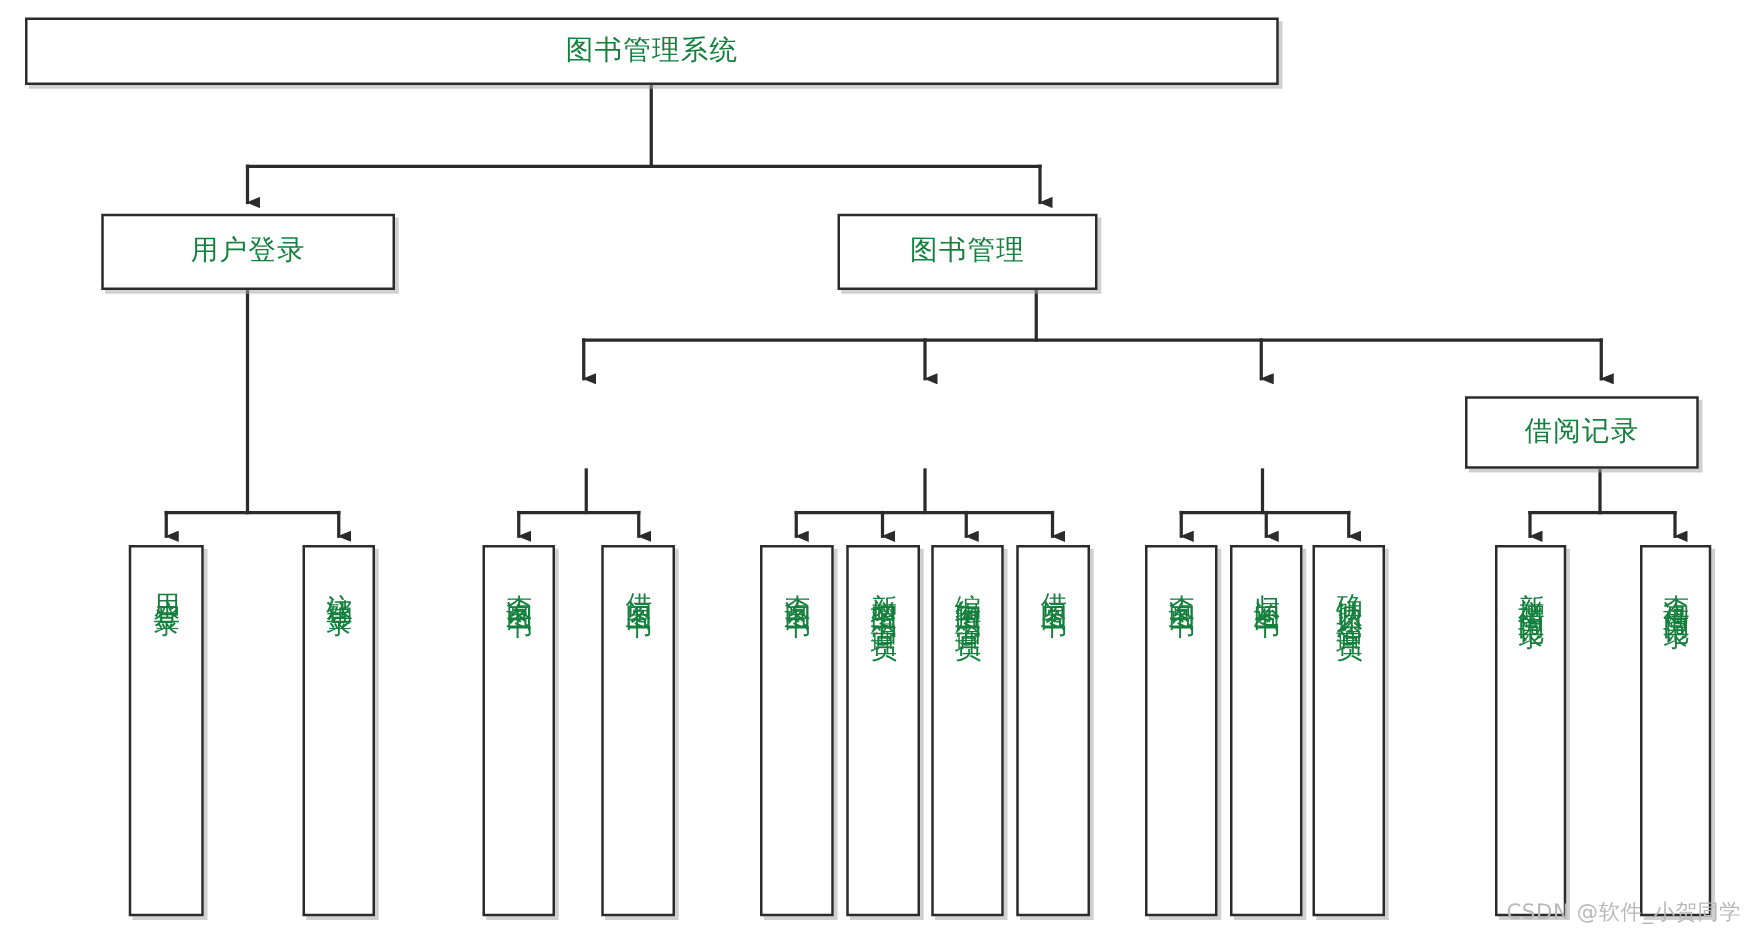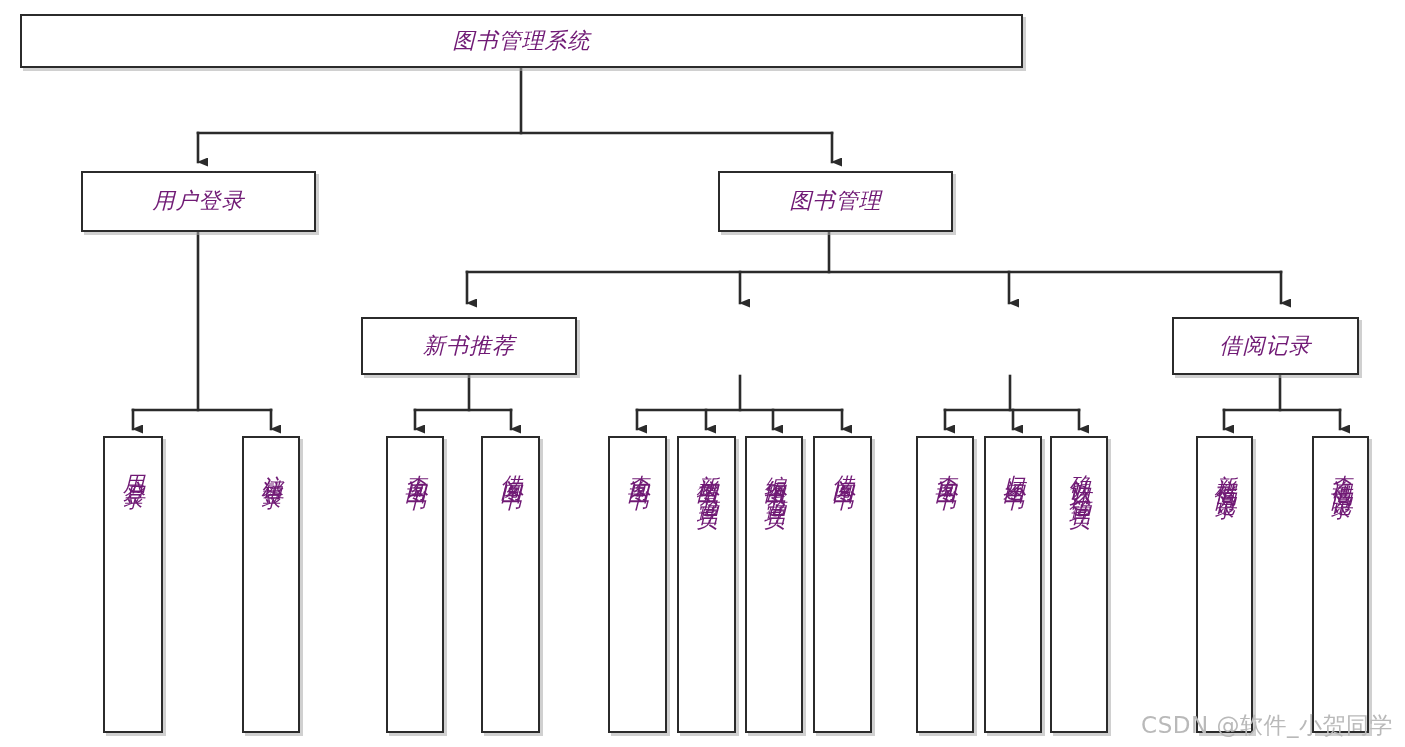--- a/index.html
+++ b/index.html
@@ -23,41 +23,40 @@
     display:flex;
     align-items:center;
     justify-content:center;
     color:#262626;
   }
   .node-label{
     font-size:22px;
     line-height:1.1;
     letter-spacing:1px;
     white-space:nowrap;
-    color:#701a75;
-    font-style:italic;
+    color:#15803d;
   }
   
   .node.leaf{align-items:flex-start;padding-top:20px;}
   .node.leaf .node-label{
     writing-mode:vertical-rl;
     text-orientation:upright;
     font-size:21px;
     letter-spacing:5px;
     line-height:1;
     white-space:normal;
     max-height:270px;
   }
   .node.leaf.tall .node-label{max-height:282px;}
 
   #watermark{
     position:absolute;
     right:12px;
     bottom:6px;
-    font-size:23px;
+    font-size:17px;
     color:#b9b9b9;
     letter-spacing:0.5px;
     white-space:nowrap;
     pointer-events:none;
   }
 </style>
 </head>
 <body>
 
 <div id="diagram-root">
@@ -127,27 +126,24 @@
   </svg>
 
   <div class="node" style="left:20px;top:14px;width:1003px;height:54px;">
     <span class="node-label">图书管理系统</span>
   </div>
 
   <div class="node" style="left:81px;top:171px;width:235px;height:61px;">
     <span class="node-label">用户登录</span>
   </div>
 
-  <div class="node" style="left:718px;top:171px;width:235px;height:61px;">
+  <div class="node" style="left:670px;top:171px;width:208px;height:61px;">
     <span class="node-label">图书管理</span>
   </div>
 
-  <div class="node" style="left:361px;top:317px;width:216px;height:58px;">
-    <span class="node-label">新书推荐</span>
-  </div>
 
 
 
   <div class="node" style="left:1172px;top:317px;width:187px;height:58px;">
     <span class="node-label">借阅记录</span>
   </div>
 
   <div class="node leaf" style="left:103px;top:436px;width:60px;height:297px;">
     <span class="node-label">用户登录</span>
   </div>

